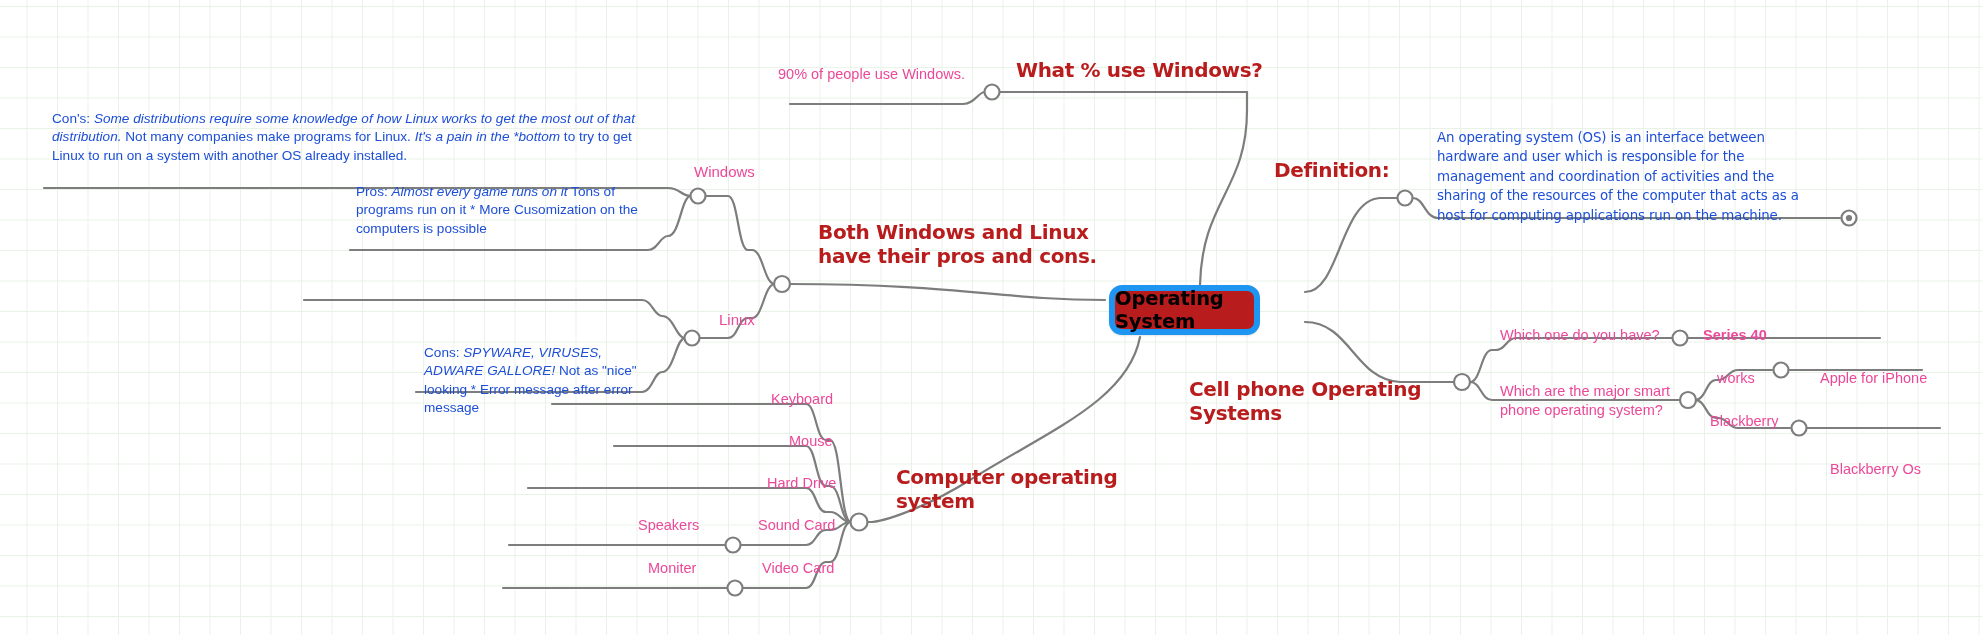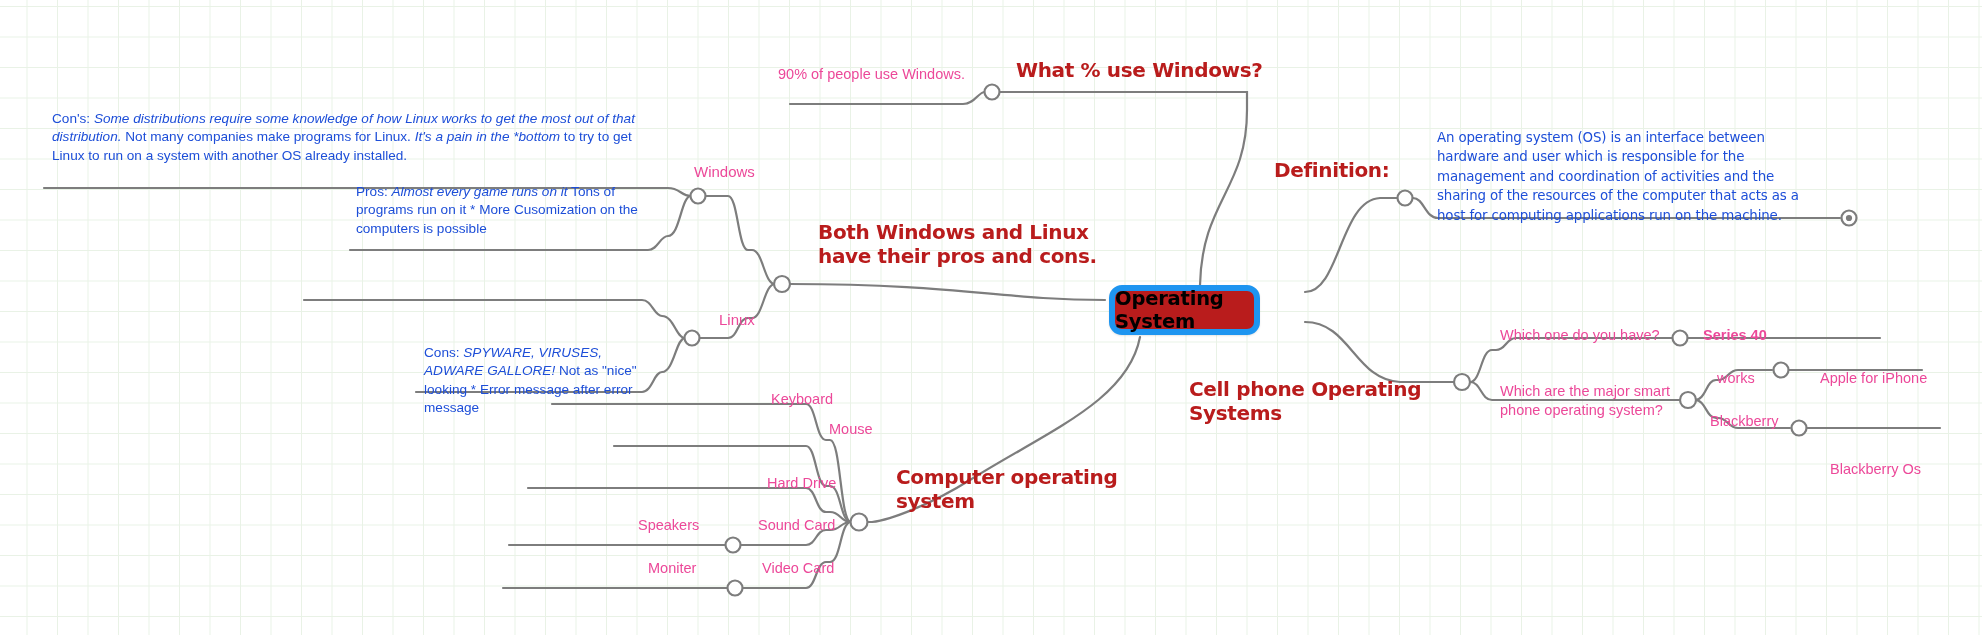--- a/index.html
+++ b/index.html
@@ -202,21 +202,21 @@
   <div class="node lbl" style="left:1717px;top:369px;">works</div>
   <div class="node lbl" style="left:1710px;top:412px;">Blackberry</div>
 
   <div class="node lbl" style="left:1820px;top:369px;">Apple for iPhone</div>
   <div class="node lbl" style="left:1830px;top:412px;margin-top:48px;">Blackberry Os</div>
 
   <div class="node hdr" style="left:896px;top:465px;">Computer operating
 system</div>
 
   <div class="node lbl" style="left:771px;top:390px;">Keyboard</div>
-  <div class="node lbl" style="left:789px;top:420px;padding-left:40px;">Mouse</div>
+  <div class="node lbl" style="left:789px;top:432px;">Mouse</div>
   <div class="node lbl" style="left:767px;top:474px;">Hard Drive</div>
   <div class="node lbl" style="left:758px;top:516px;">Sound Card</div>
   <div class="node lbl" style="left:762px;top:559px;">Video Card</div>
 
   <div class="node lbl" style="left:638px;top:516px;">Speakers</div>
   <div class="node lbl" style="left:648px;top:559px;">Moniter</div>
 
 </div>
 
 </body></html>

